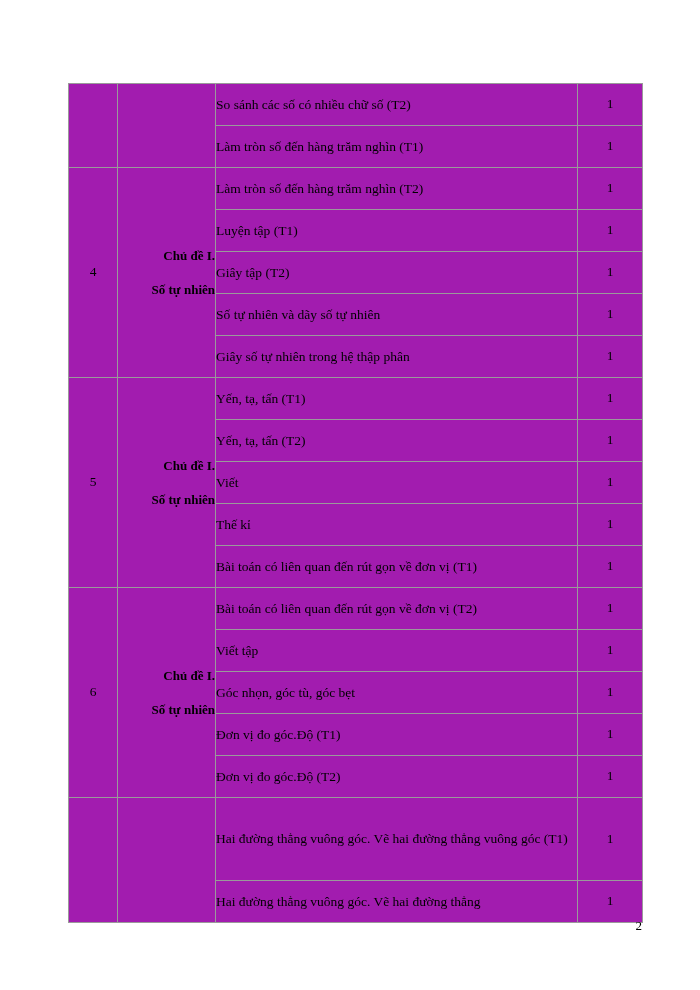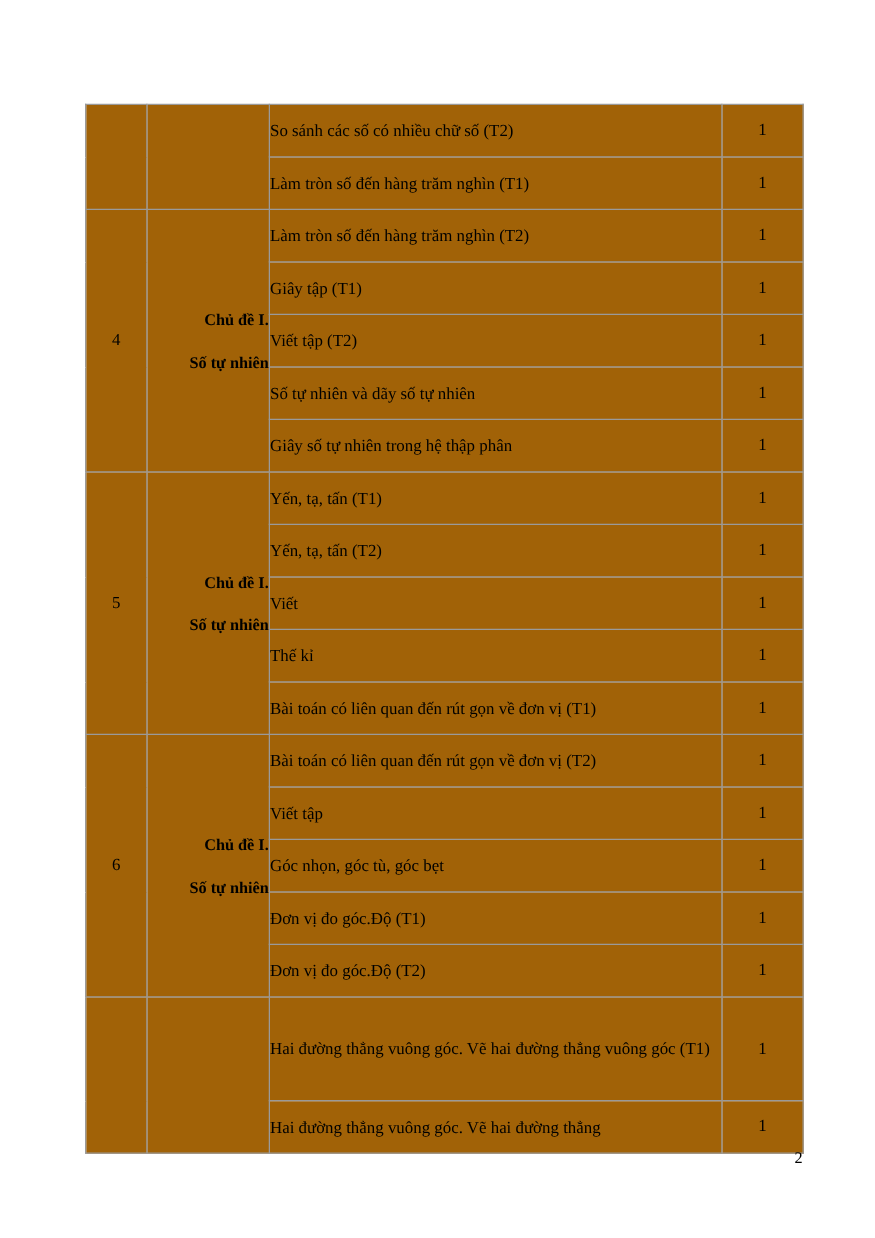--- a/index.html
+++ b/index.html
@@ -32,21 +32,21 @@
     top: 83px;
     width: 574px;
     border-collapse: collapse;
     table-layout: fixed;
   }
 
   .doc-table td {
     border: 1px solid #9a9a9a;
     padding: 0;
     vertical-align: middle;
-    background: #a16207;
+    background: #a21caf;
   }
 
   
   .col-index   { width: 49px; }
   .col-topic   { width: 98px; }
   .col-lesson  { width: 362px; }
   .col-count   { width: 65px; }
 
   .cell-index {
     text-align: center;
@@ -124,25 +124,25 @@
         <tr class="row-single">
           <td class="cell-index" rowspan="5">4</td>
           <td class="cell-topic" rowspan="5">
             <span class="topic-line">Chủ đề I.</span>
             <span class="topic-line">Số tự nhiên</span>
           </td>
           <td class="cell-lesson">Làm tròn số đến hàng trăm nghìn (T2)</td>
           <td class="cell-count">1</td>
         </tr>
         <tr class="row-single">
-          <td class="cell-lesson">Giây tập (T1)</td>
-          <td class="cell-count">1</td>
-        </tr>
-        <tr class="row-single">
-          <td class="cell-lesson">Viết tập (T2)</td>
+          <td class="cell-lesson">Luyện tập (T1)</td>
+          <td class="cell-count">1</td>
+        </tr>
+        <tr class="row-single">
+          <td class="cell-lesson">Giây tập (T2)</td>
           <td class="cell-count">1</td>
         </tr>
         <tr class="row-single">
           <td class="cell-lesson">Số tự nhiên và dãy số tự nhiên</td>
           <td class="cell-count">1</td>
         </tr>
         <tr class="row-single">
           <td class="cell-lesson">Giây số tự nhiên trong hệ thập phân</td>
           <td class="cell-count">1</td>
         </tr>

